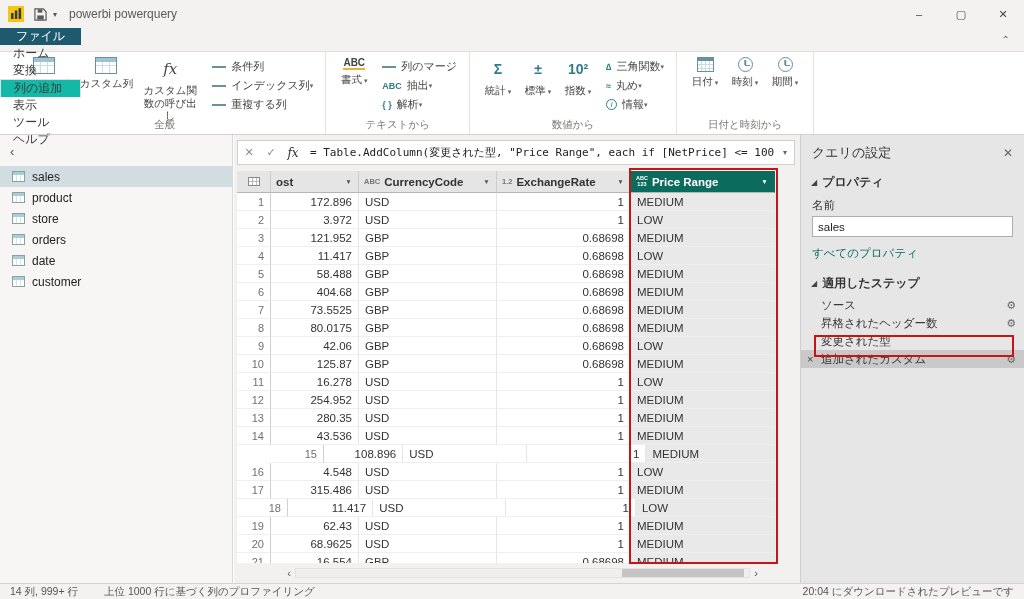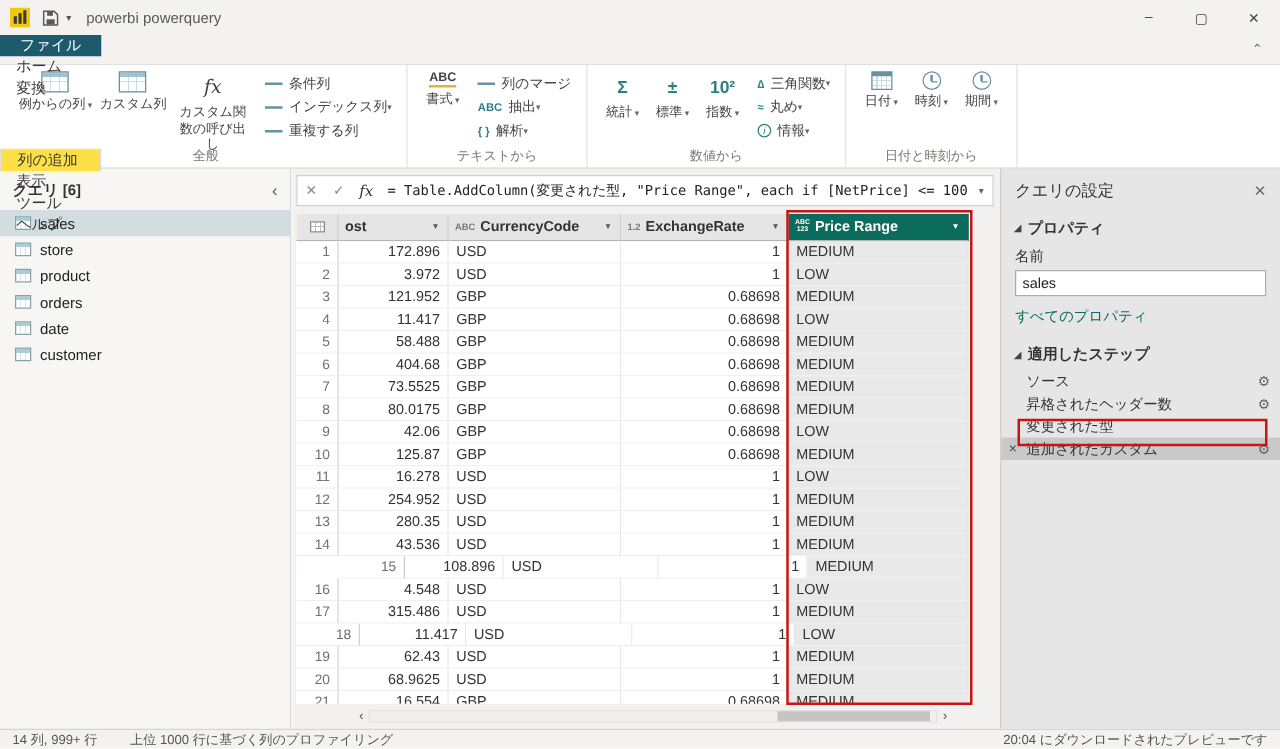--- a/index.html
+++ b/index.html
@@ -17,21 +17,21 @@
   .tb-spacer{flex:1;}
   .wc{width:42px;height:28px;display:flex;align-items:center;justify-content:center;
       font-size:11px;color:#444;}
 
   
   .tabrow{position:absolute;top:28px;left:0;right:0;height:23px;background:#f3f2f1;
           display:flex;align-items:stretch;z-index:2;}
   .tabs{display:flex;align-items:stretch;flex-direction:column;}
   .tab{padding:0 13px;display:flex;align-items:center;font-size:12px;color:#3b3a39;white-space:nowrap;}
   .tab.file{background:#1d5a6e;color:#fff;padding:0 16px;}
-  .tab.active{background:#fde047;border:1px solid #e1dfdd;border-bottom:1px solid #fff;margin-bottom:-1px;margin-top:40px;}
+  .tab.active{background:#14b8a6;border:1px solid #e1dfdd;border-bottom:1px solid #fff;margin-bottom:-1px;}
   .rib-collapse{margin-left:auto;padding-right:14px;display:flex;align-items:center;
                 color:#666;font-size:10px;}
 
   
   .ribbon{position:absolute;top:51px;left:0;right:0;height:84px;background:#fff;
           border-top:1px solid #e1dfdd;border-bottom:1px solid #d4d2d0;
           display:flex;padding-left:4px;overflow:hidden;}
   .rgroup{position:relative;display:flex;align-items:flex-start;padding:3px 8px 16px 8px;
           border-right:1px solid #e6e4e2;height:100%;}
   .rglabel{position:absolute;bottom:2px;left:0;right:0;text-align:center;font-size:10.5px;
@@ -303,35 +303,34 @@
           <span class="ric ric-clock"></span>
           <div class="rlabel">期間<span class="dd"> ▾</span></div>
         </div>
       </div>
       <div class="rglabel">日付と時刻から</div>
     </div>
   </div>
 
 <div class="sidebar">
   <div class="sb-head">
-    <span class="sb-title">クエリ [6]</span>
     <span class="sb-collapse">‹</span>
   </div>
   <div id="query-list">
       <div class="q-item selected">
         <span class="q-icon"></span>
         <span class="q-label">sales</span>
       </div>
       <div class="q-item">
         <span class="q-icon"></span>
-        <span class="q-label">store</span>
+        <span class="q-label">product</span>
       </div>
       <div class="q-item">
         <span class="q-icon"></span>
-        <span class="q-label">product</span>
+        <span class="q-label">store</span>
       </div>
       <div class="q-item">
         <span class="q-icon"></span>
         <span class="q-label">orders</span>
       </div>
       <div class="q-item">
         <span class="q-icon"></span>
         <span class="q-label">date</span>
       </div>
       <div class="q-item">

